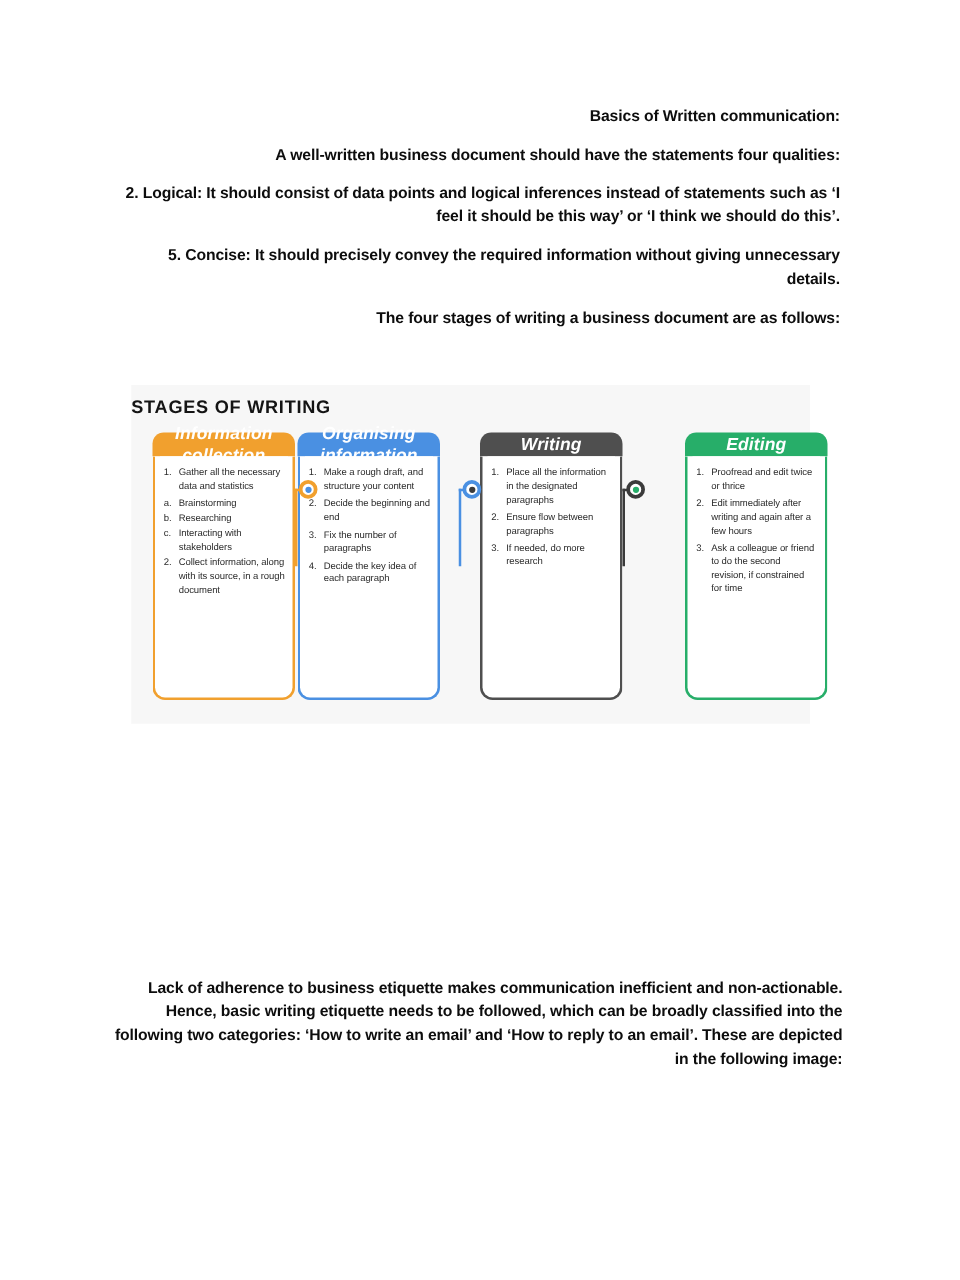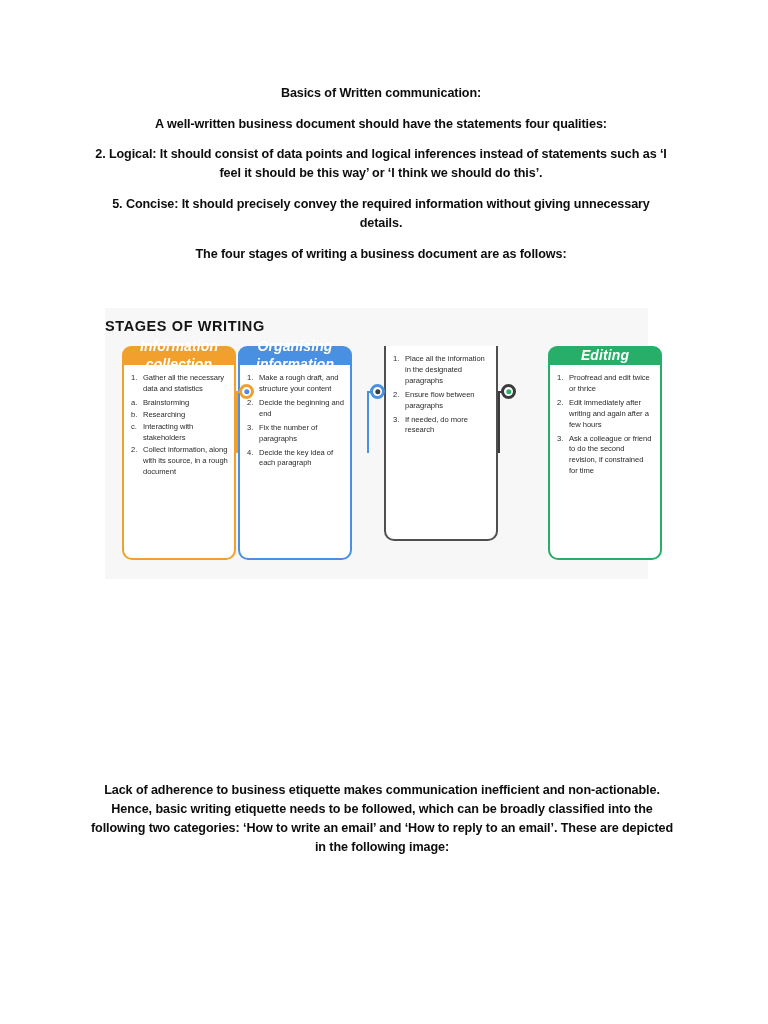--- a/index.html
+++ b/index.html
@@ -29,21 +29,21 @@
     width: 582px;
   }
 
   .para {
     font-size: 12.6px;
     line-height: 1.52;
     color: #0d0d0d;
     margin: 0 0 11.5px 0;
     font-weight: 600;
     letter-spacing: -0.1px;
-    text-align: center;
+    text-align: right;
   }
   .para.tight { margin-bottom: 11px; }
 
   
   .diagram {
     position: absolute;
     left: 105px;
     top: 308px;
     width: 543px;
     height: 271px;
@@ -219,20 +219,21 @@
           <div class="card-body" style="border-color: rgb(74, 144, 226);">
             <ul class="olist">
               <li><span class="mk">1.</span>Make a rough draft, and structure your content</li>
               <li><span class="mk">2.</span>Decide the beginning and end</li>
               <li><span class="mk">3.</span>Fix the number of paragraphs</li>
               <li><span class="mk">4.</span>Decide the key idea of each paragraph</li>
             </ul>
           </div>
         </div>
         <div class="card c2">
+          <div class="card-head" style="background: rgb(79, 79, 79);">Writing</div>
           <div class="card-body" style="border-color: rgb(79, 79, 79);">
             <ul class="olist">
               <li><span class="mk">1.</span>Place all the information in the designated paragraphs</li>
               <li><span class="mk">2.</span>Ensure flow between paragraphs</li>
               <li><span class="mk">3.</span>If needed, do more research</li>
             </ul>
           </div>
         </div>
         <div class="card c3">
           <div class="card-head" style="background: rgb(39, 174, 105);">Editing</div>

